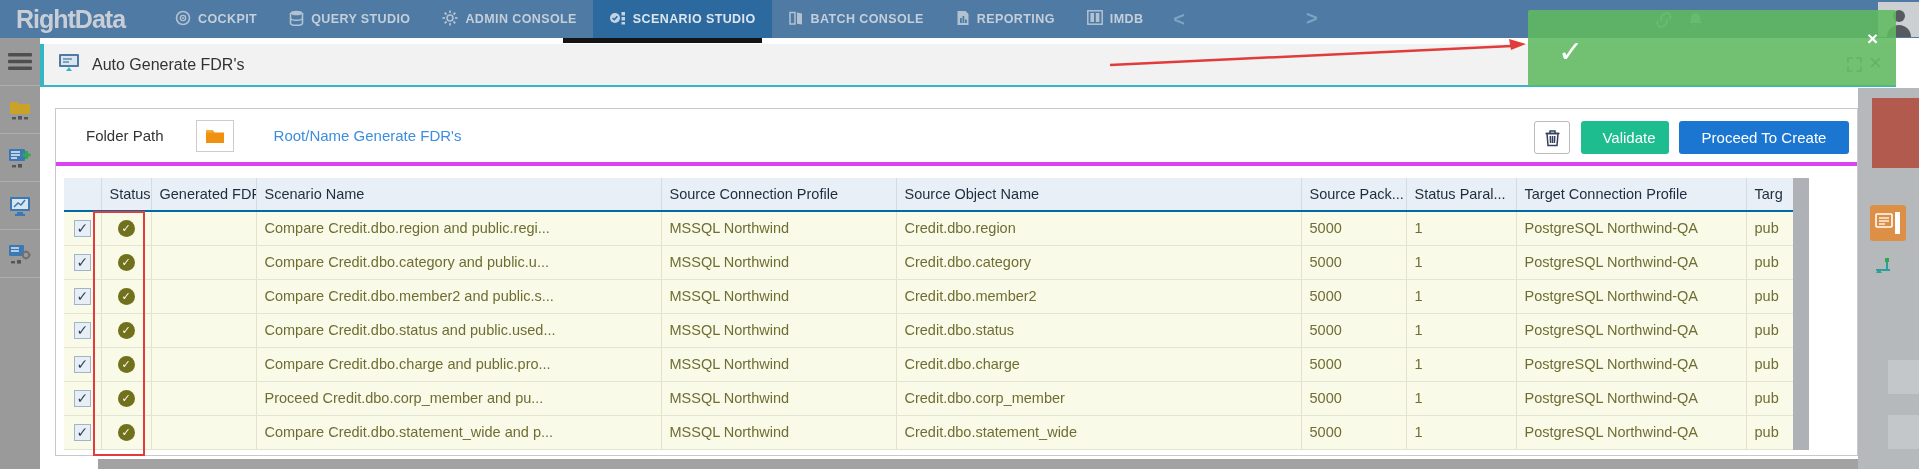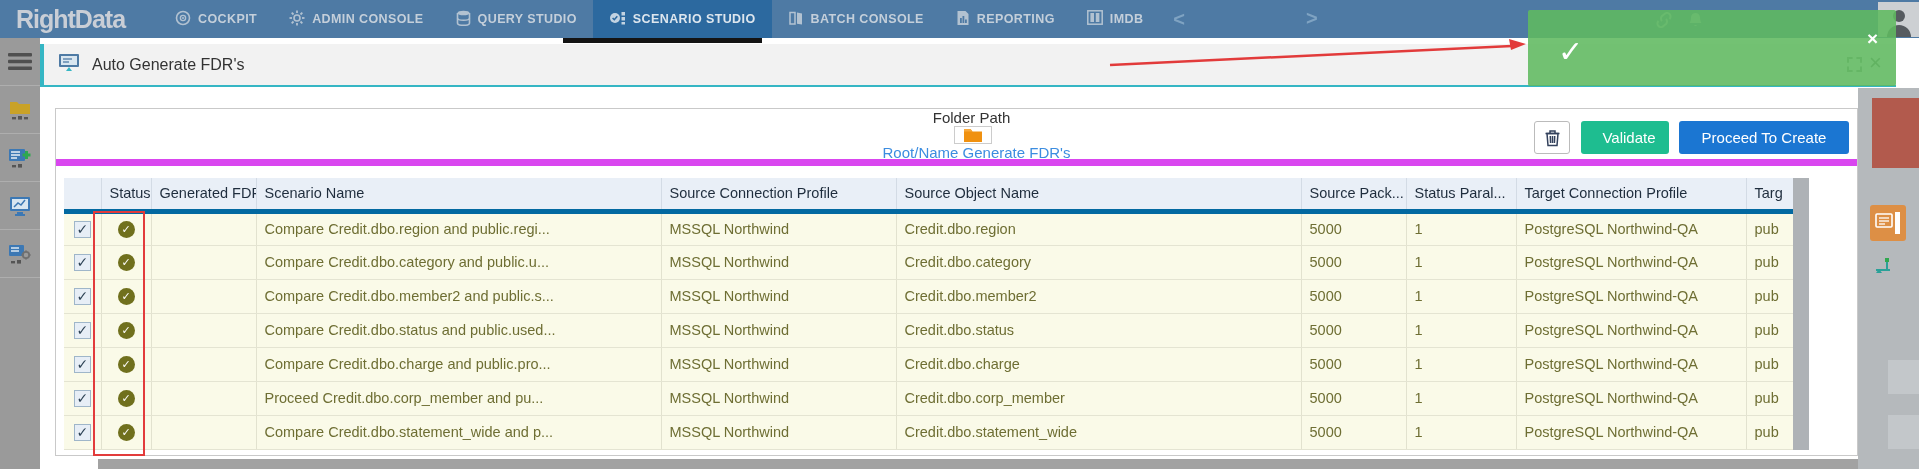--- a/index.html
+++ b/index.html
@@ -23,36 +23,36 @@
   
   #titlebar { position:absolute; left:40px; top:44px; width:1856px; height:43px; background:#f2f2f2;
     border-left:4px solid #35b6c4; border-bottom:2px solid #35b6c4; display:flex; align-items:center; z-index:1;text-align:center; }
   #page-title { font-size:16px; color:#333; margin-left:12px; }
   #win-max { position:absolute; left:1847px; top:57px; width:15px; height:15px;
     border:2px dashed #8b9a8b; z-index:2; cursor:pointer; }
   #win-close { position:absolute; left:1869px; top:50px; font-size:22px; color:#6d7d6d; z-index:2; cursor:pointer; }
   
   #panel { position:absolute; left:55px; top:108px; width:1803px; height:348px; background:#fff;
     border:1px solid #c9c9c9; z-index:1; }
-  #folder-row { position:relative; height:57px; border-bottom:7px solid #d946ef; display:flex; align-items:center;flex-direction:column; }
+  #folder-row { position:relative; height:57px; border-bottom:4px solid #d946ef; display:flex; align-items:center; }
   #folder-label { font-size:15px; color:#333; margin-left:30px; }
   #folder-btn { width:38px; height:32px; border:1px solid #ccc; background:#fff; margin-left:32px;
     display:flex; align-items:center; justify-content:center; cursor:pointer; }
   #folder-link { font-size:15px; color:#3c8de0; margin-left:40px; cursor:pointer; }
   #btn-trash { position:absolute; left:1478px; top:12px; width:36px; height:33px; border:1px solid #bbb;
     border-radius:3px; background:#fff; display:flex; align-items:center; justify-content:center; cursor:pointer; }
   .btn { position:absolute; top:12px; height:33px; border:none; border-radius:3px; color:#fff;
     font-size:15px; cursor:pointer; font-family:inherit; }
   #btn-validate { left:1525px; width:88px; background:#1ebd90;padding-left:8px; }
   #btn-proceed  { left:1623px; width:170px; background:#1b76d2; }
   
   #tablewrap { position:absolute; left:8px; top:69px; }
   table { border-collapse:collapse; table-layout:fixed; width:1729px; background:#fafae8; }
   th { background:#e9eff7; color:#1f2d3d; font-weight:400; font-size:14.5px; text-align:left;
-    height:33px; padding:0 8px; border-right:1px solid #d3dbe5; border-bottom:5px solid #0369a1;
+    height:33px; padding:0 8px; border-right:1px solid #d3dbe5; border-bottom:2px solid #0369a1;
     white-space:nowrap; overflow:hidden; }
   td { height:34px; font-size:14.5px; color:#6e6e33; padding:0 8px; border-right:1px solid #e2e2cf;
     border-bottom:1px solid #e4e4d2; white-space:nowrap; overflow:hidden; }
   td.center, th.center { text-align:center; }
   .cb { display:inline-block; width:17px; height:17px; background:#e7eef6; border:1px solid #9fb6c9;
     color:#2f4456; font-size:14px; line-height:15px; text-align:center; cursor:pointer; vertical-align:middle; }
   .badge { display:inline-block; width:17px; height:17px; border-radius:50%; background:#70701d;
     color:#fff; font-size:11px; line-height:17px; text-align:center; vertical-align:middle; }
   #vscroll { position:absolute; left:1737px; top:69px; width:16px; height:272px; background:#aeb2b6; cursor:pointer; }
   
@@ -83,46 +83,46 @@
 <div id="nav">
   <div id="logo">RightData</div>
 
   <div class="nav-item">
     <span><svg width="16" height="16" viewBox="0 0 16 16">
           <circle cx="8" cy="8" r="6.5" fill="none" stroke="#c4cfda" stroke-width="1.6"></circle>
           <circle cx="8" cy="8" r="2.6" fill="none" stroke="#c4cfda" stroke-width="1.4"></circle>
           <circle cx="8" cy="8" r="1" fill="#c4cfda"></circle>
         </svg></span>
     <span>COCKPIT</span>
+  </div>
+
+  <div class="nav-item">
+    <span><svg width="15" height="16" viewBox="0 0 15 16">
+          <ellipse cx="7.5" cy="3" rx="6" ry="2.3" fill="#c4cfda"></ellipse>
+          <path d="M1.5 3 v10 a6 2.3 0 0 0 12 0 v-10" fill="none" stroke="#c4cfda" stroke-width="1.6"></path>
+          <path d="M1.5 8 a6 2.3 0 0 0 12 0" fill="none" stroke="#c4cfda" stroke-width="1.4"></path>
+        </svg></span>
+    <span>QUERY STUDIO</span>
   </div>
 
   <div class="nav-item">
     <span><svg width="16" height="16" viewBox="0 0 16 16">
           <circle cx="8" cy="8" r="3" fill="none" stroke="#c4cfda" stroke-width="1.6"></circle>
           <g stroke="#c4cfda" stroke-width="1.8">
             <line x1="8" y1="0.5" x2="8" y2="3"></line>
             <line x1="8" y1="13" x2="8" y2="15.5"></line>
             <line x1="0.5" y1="8" x2="3" y2="8"></line>
             <line x1="13" y1="8" x2="15.5" y2="8"></line>
             <line x1="2.7" y1="2.7" x2="4.5" y2="4.5"></line>
             <line x1="11.5" y1="11.5" x2="13.3" y2="13.3"></line>
             <line x1="13.3" y1="2.7" x2="11.5" y2="4.5"></line>
             <line x1="4.5" y1="11.5" x2="2.7" y2="13.3"></line>
           </g>
         </svg></span>
     <span>ADMIN CONSOLE</span>
-  </div>
-
-  <div class="nav-item">
-    <span><svg width="15" height="16" viewBox="0 0 15 16">
-          <ellipse cx="7.5" cy="3" rx="6" ry="2.3" fill="#c4cfda"></ellipse>
-          <path d="M1.5 3 v10 a6 2.3 0 0 0 12 0 v-10" fill="none" stroke="#c4cfda" stroke-width="1.6"></path>
-          <path d="M1.5 8 a6 2.3 0 0 0 12 0" fill="none" stroke="#c4cfda" stroke-width="1.4"></path>
-        </svg></span>
-    <span>QUERY STUDIO</span>
   </div>
 
   <div class="nav-item active">
     <span><svg width="17" height="16" viewBox="0 0 17 16">
           <circle cx="6" cy="8" r="5" fill="#dde6ee"></circle>
           <path d="M3.6 8 l1.7 1.7 l3-3.4" fill="none" stroke="#2c699f" stroke-width="1.6"></path>
           <rect x="12.5" y="2" width="3.5" height="3.5" fill="#dde6ee"></rect>
           <rect x="12.5" y="7" width="3.5" height="3.5" fill="#dde6ee"></rect>
           <rect x="12.5" y="12" width="3.5" height="2.5" fill="#dde6ee"></rect>
         </svg></span>

